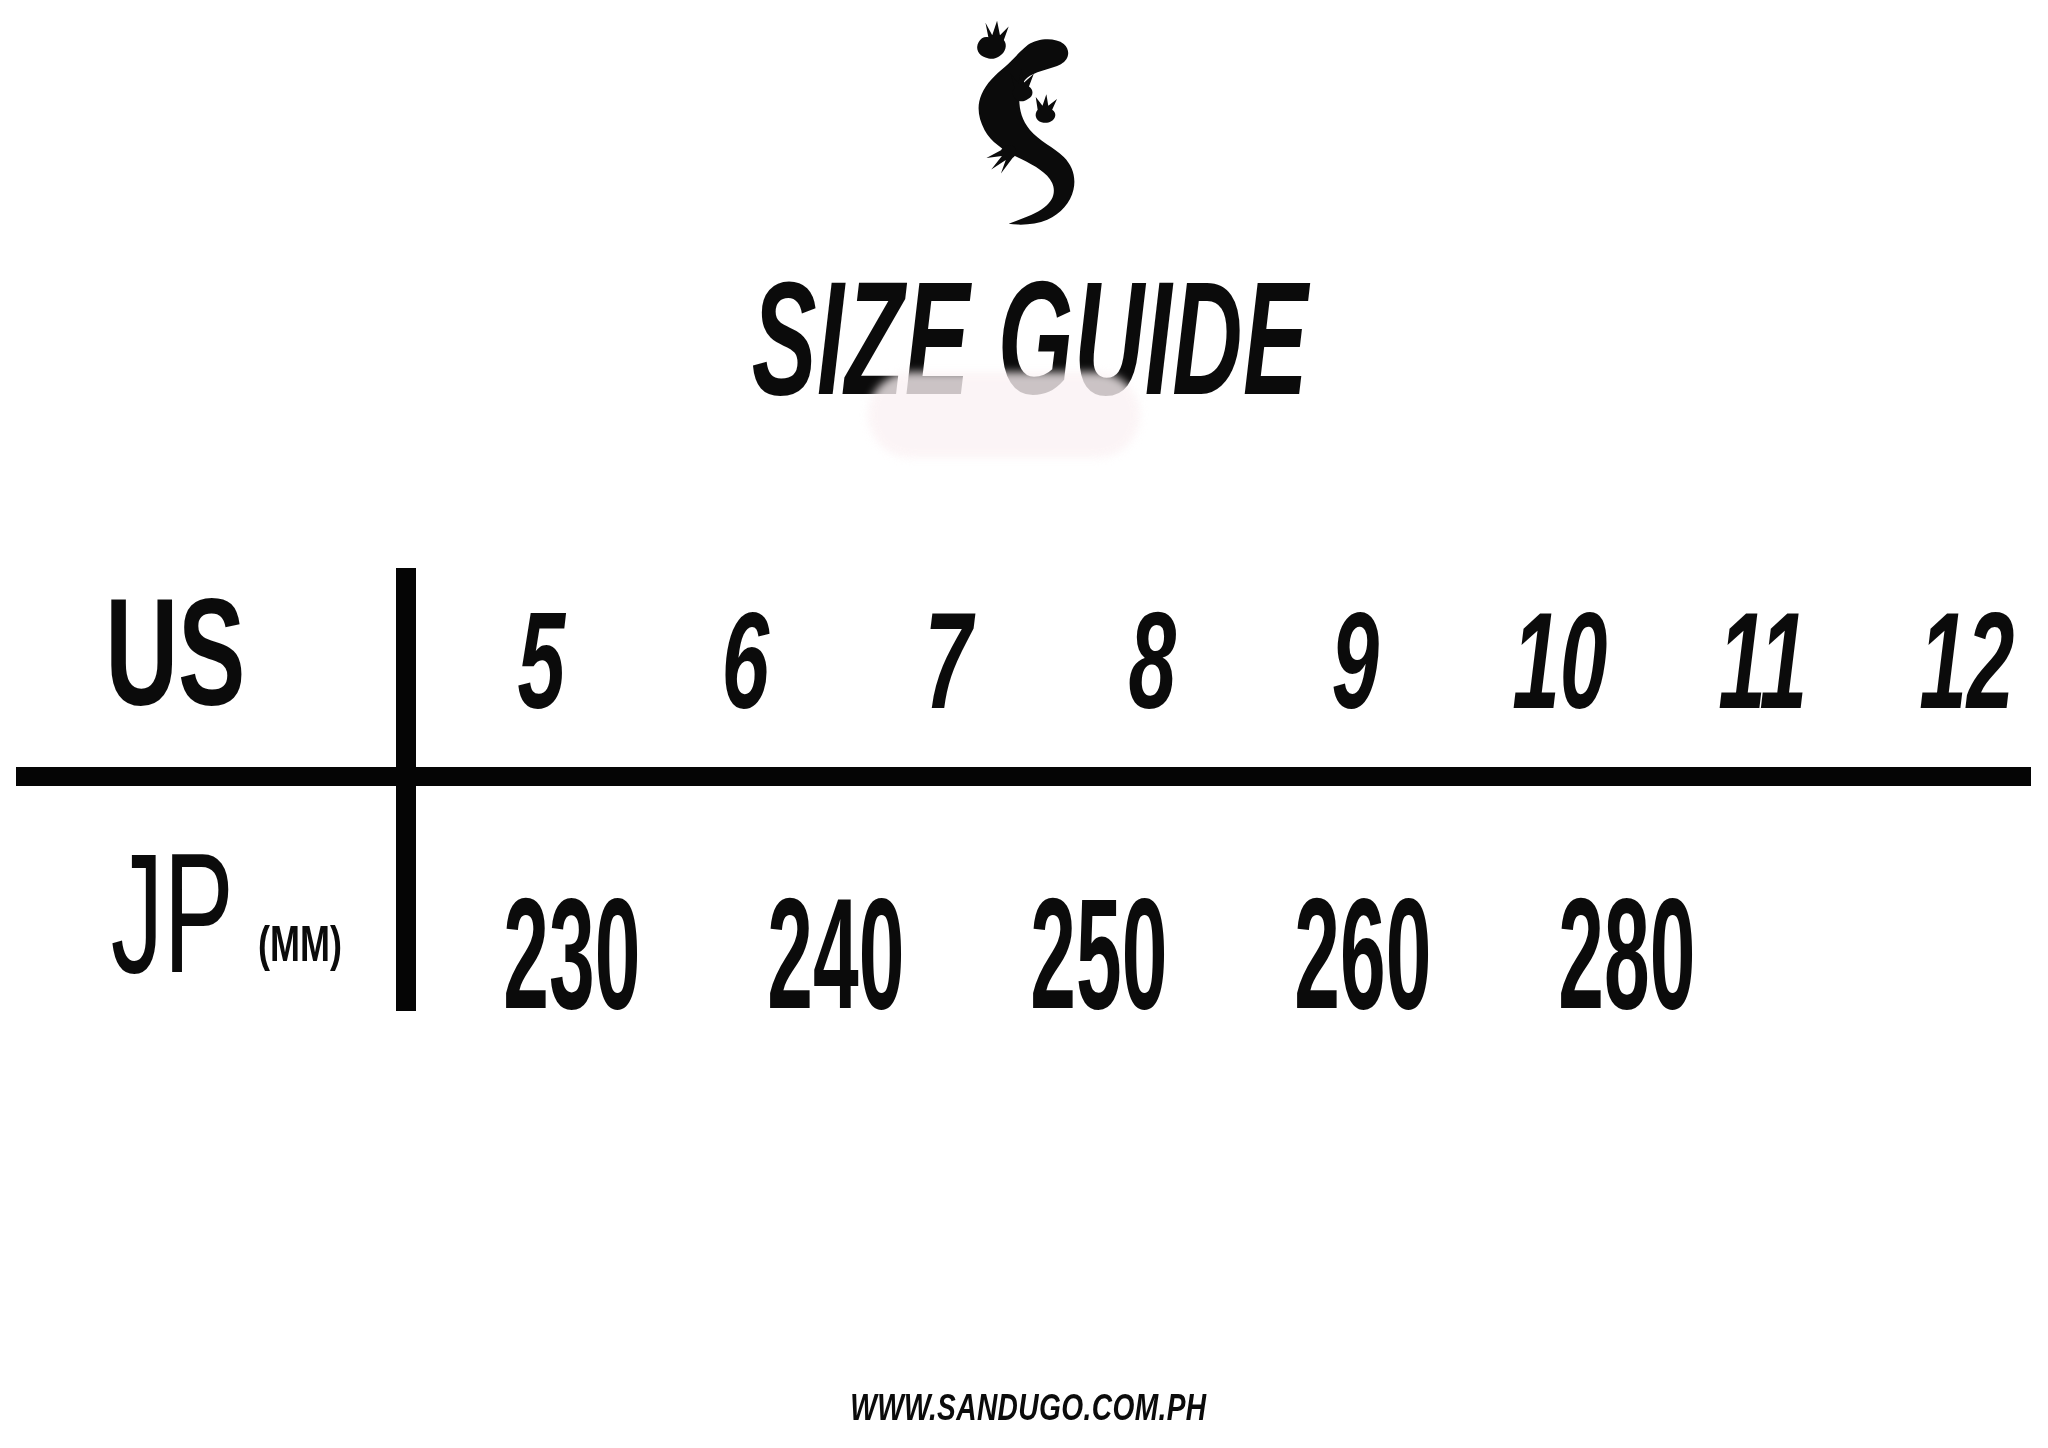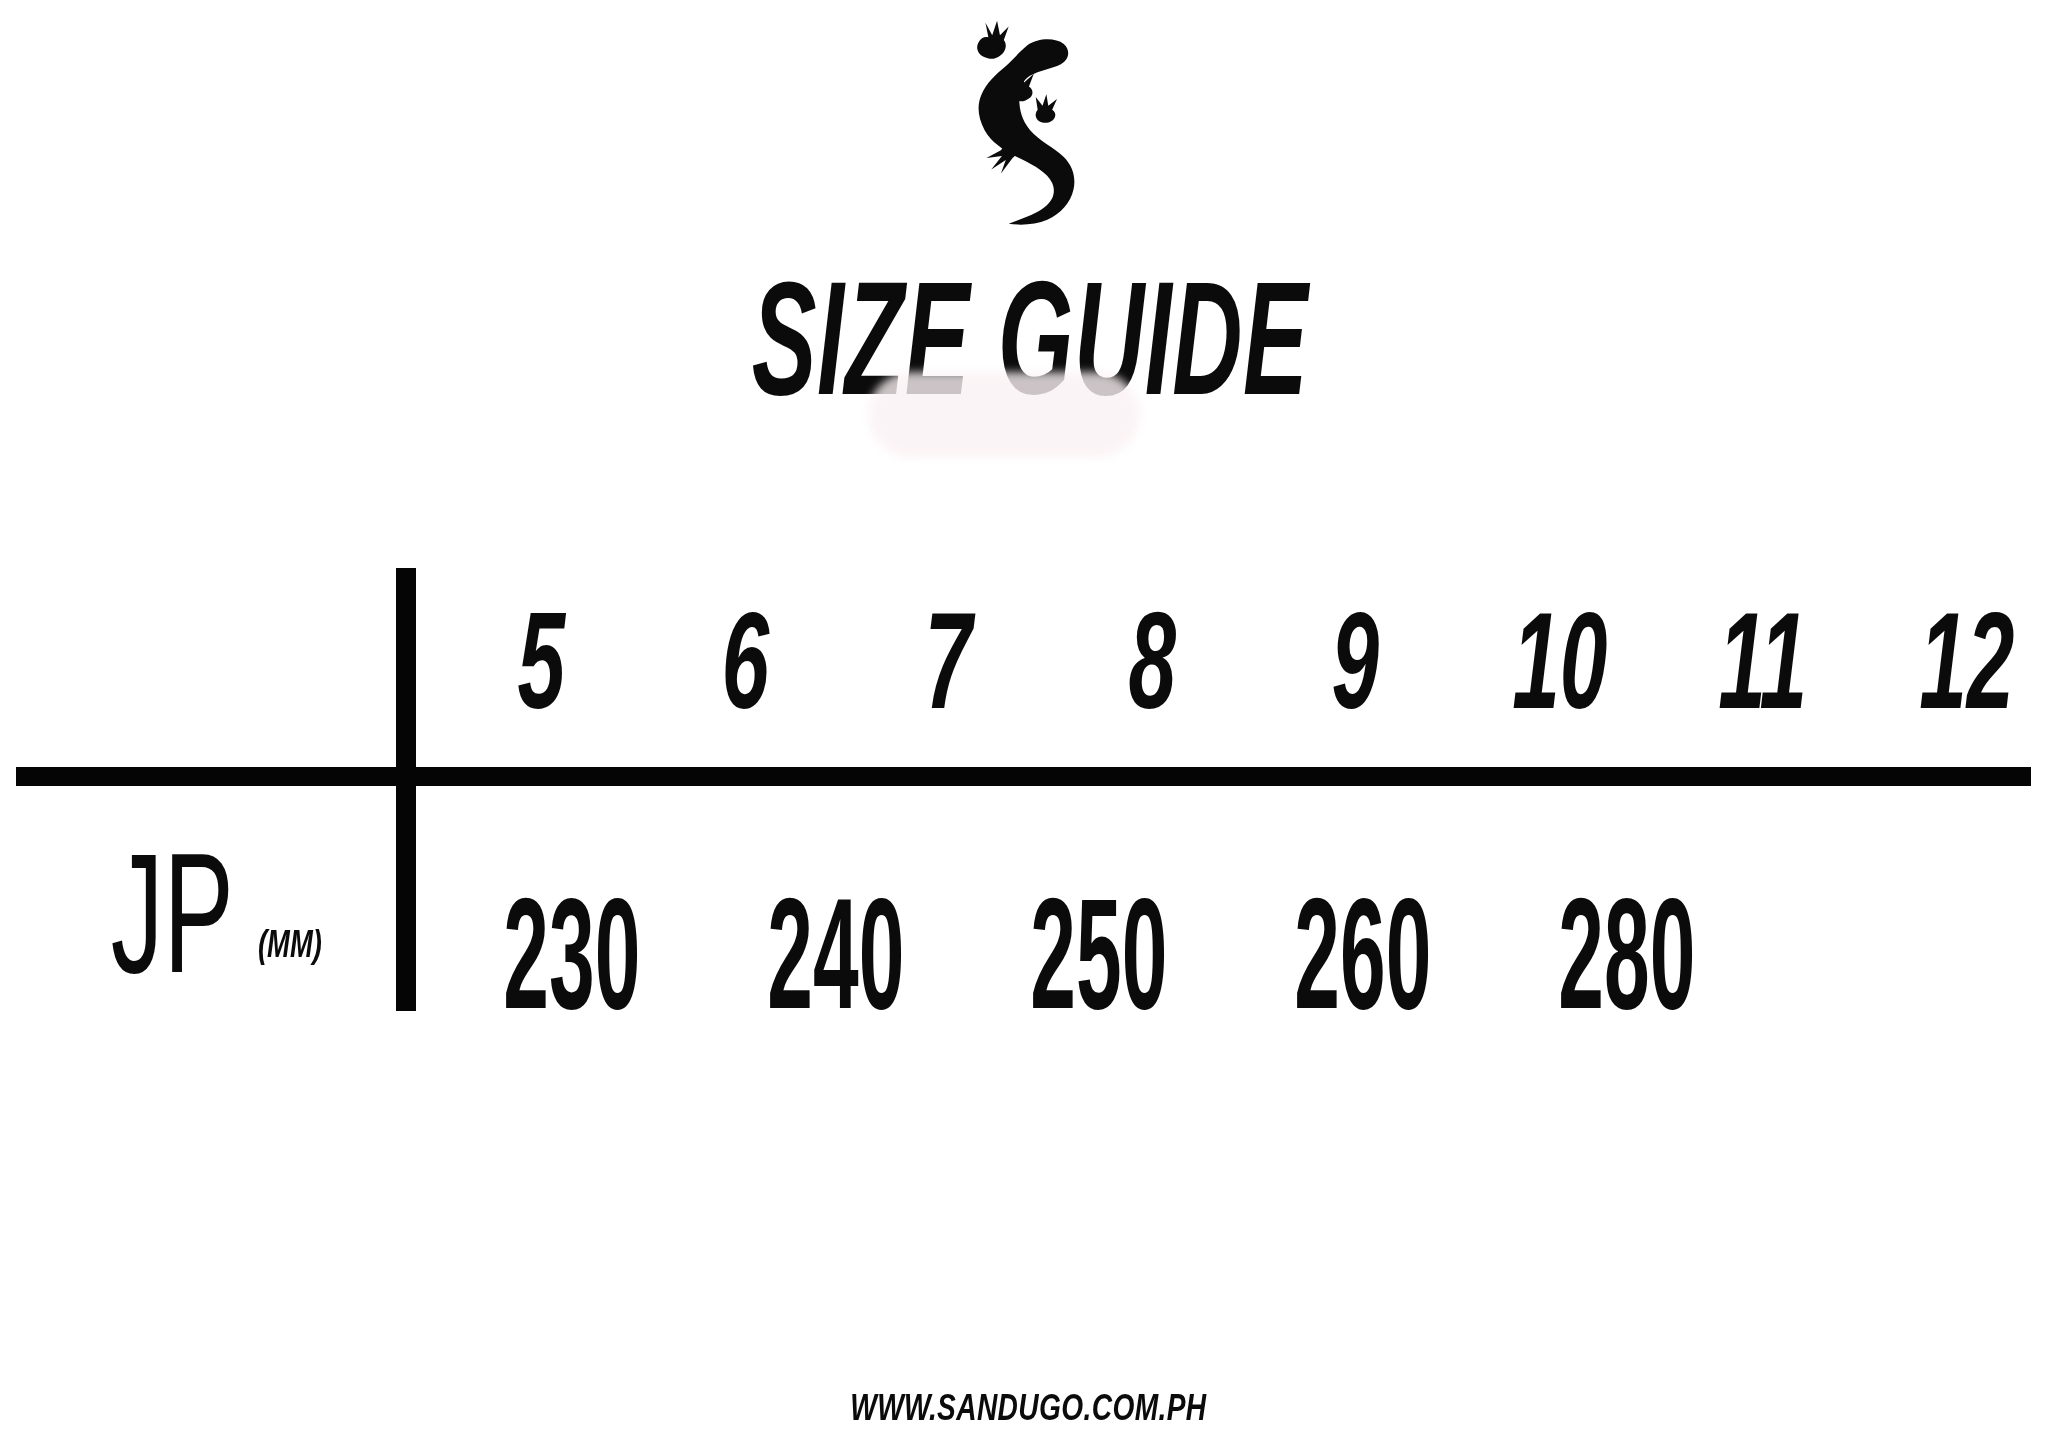--- a/index.html
+++ b/index.html
@@ -42,21 +42,21 @@
   .label-us .cond { transform:scaleX(0.66); }
 
   .label-jp { position:absolute; left:0; top:848px; width:406px; height:136px; }
   .jp-main {
     position:absolute; left:0; top:0; width:344px; height:130px;
     line-height:130px; text-align:center; font-weight:normal; font-size:170px;
   }
   .jp-main .cond { transform:scaleX(0.62); }
   .jp-mm {
     position:absolute; left:258px; top:68px;
-    font-weight:bold; font-size:38px; line-height:56px;font-style:italic;
+    font-weight:bold; font-size:50px; line-height:56px;
   }
   .jp-mm .cond { transform:scaleX(0.72); transform-origin:left center; }
 
   
   .row-nums {
     position:absolute; left:440px; width:1628px; height:130px;
     display:grid; grid-template-columns:repeat(8, 1fr);
     font-weight:bold;
   }
   .row-nums .cell { text-align:center; line-height:130px; }
@@ -135,20 +135,23 @@
 
   <div class="title">
     <span class="cond">SIZE GUIDE</span>
   </div>
 
   <div class="blob"></div>
 
   <div class="vline"></div>
   <div class="hline"></div>
 
+  <div class="label-us">
+    <span class="cond">US</span>
+  </div>
 
   <div class="row-nums us-nums">
     <div class="cell"><span class="cond">5</span></div>
     <div class="cell"><span class="cond">6</span></div>
     <div class="cell"><span class="cond">7</span></div>
     <div class="cell"><span class="cond">8</span></div>
     <div class="cell"><span class="cond">9</span></div>
     <div class="cell"><span class="cond">10</span></div>
     <div class="cell"><span class="cond">11</span></div>
     <div class="cell"><span class="cond">12</span></div>

